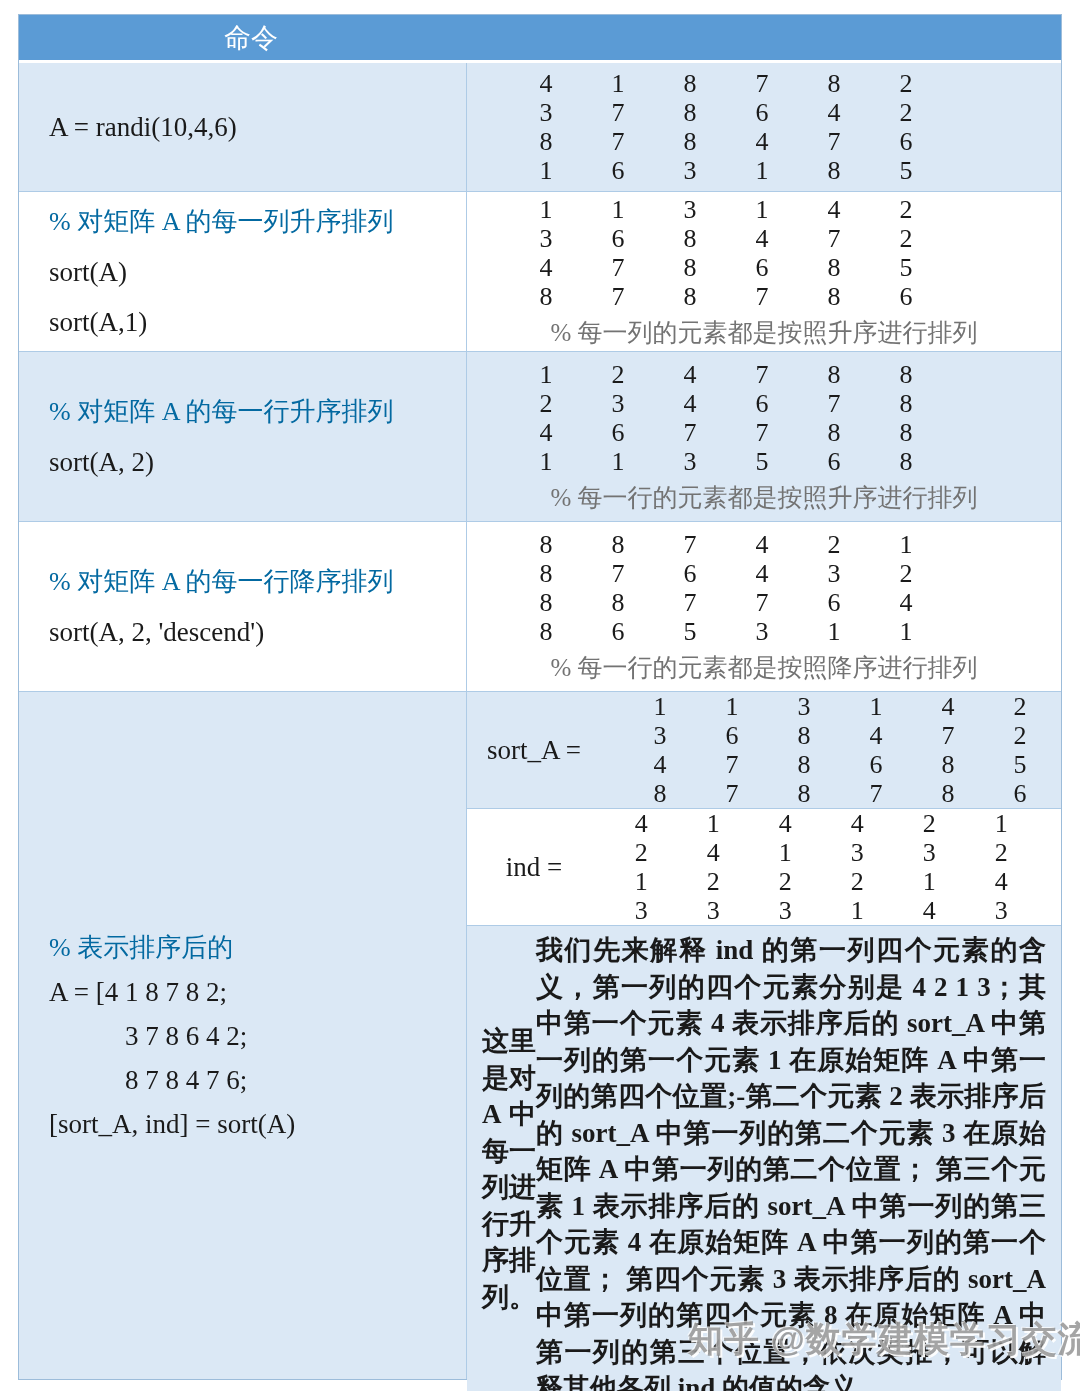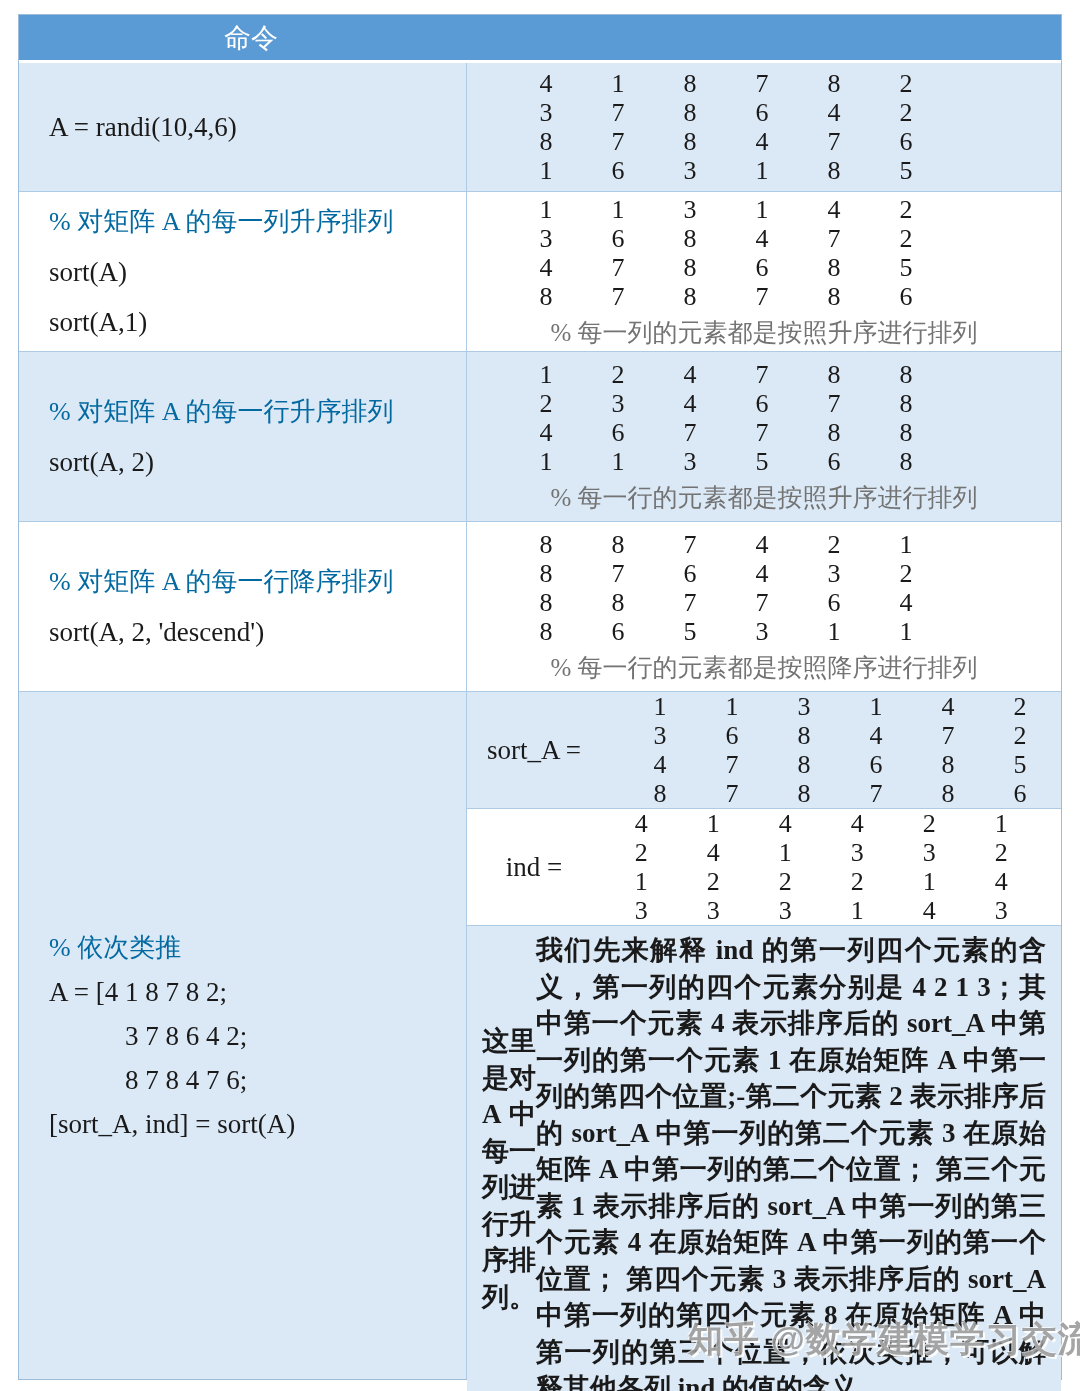--- a/index.html
+++ b/index.html
@@ -270,21 +270,21 @@
               <span class="mcell">1</span>
               <span class="mcell">1</span>
             </div>
           </div>
         <div class="note">% 每一行的元素都是按照降序进行排列</div>
       </div>
     </div>
 
     <div class="row brow r5">
       <div class="cmd band-blue">
-        <div class="comment">% 依次类推</div>
+        <div class="comment">% 表示排序后的</div>
         <div class="code">A = [4 1 8 7 8 2;</div>
         <div class="code indent">3 7 8 6 4 2;</div>
         <div class="code indent">8 7 8 4 7 6;</div>
         <div class="code">[sort_A, ind] = sort(A)</div>
       </div>
       <div class="res-stack">
         <div class="sub sub1 band-blue">
           <div class="mlabel">sort_A =</div>
           <div class="matrix">
               <div class="mrow">

